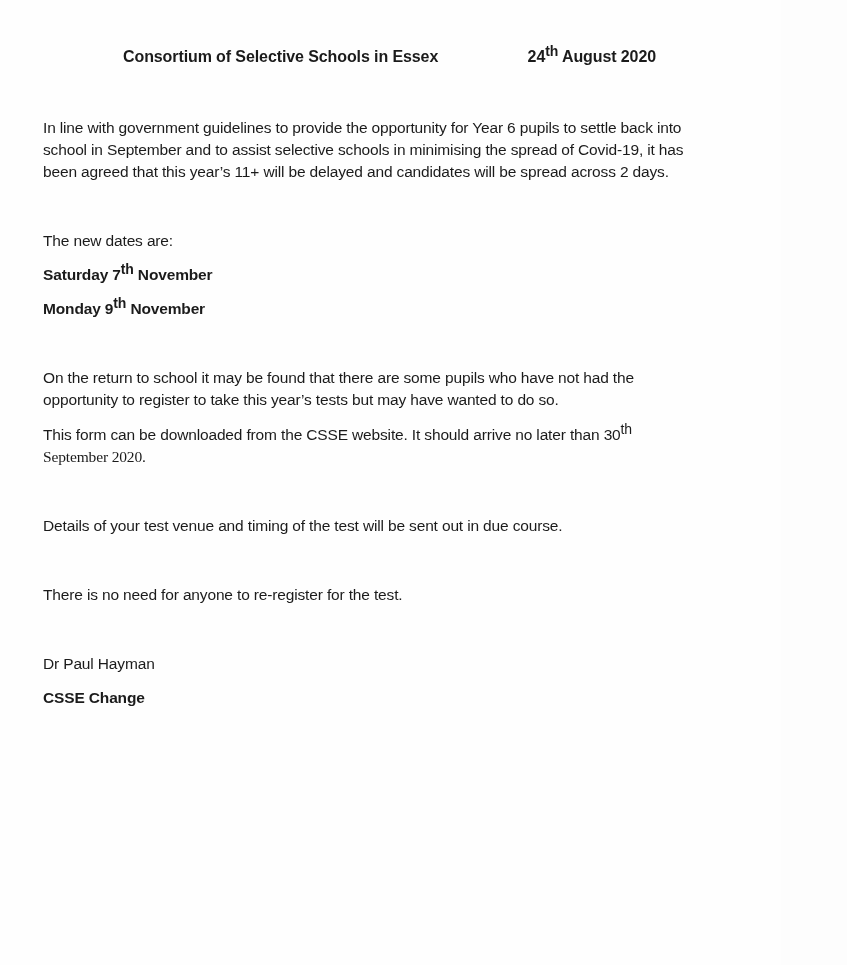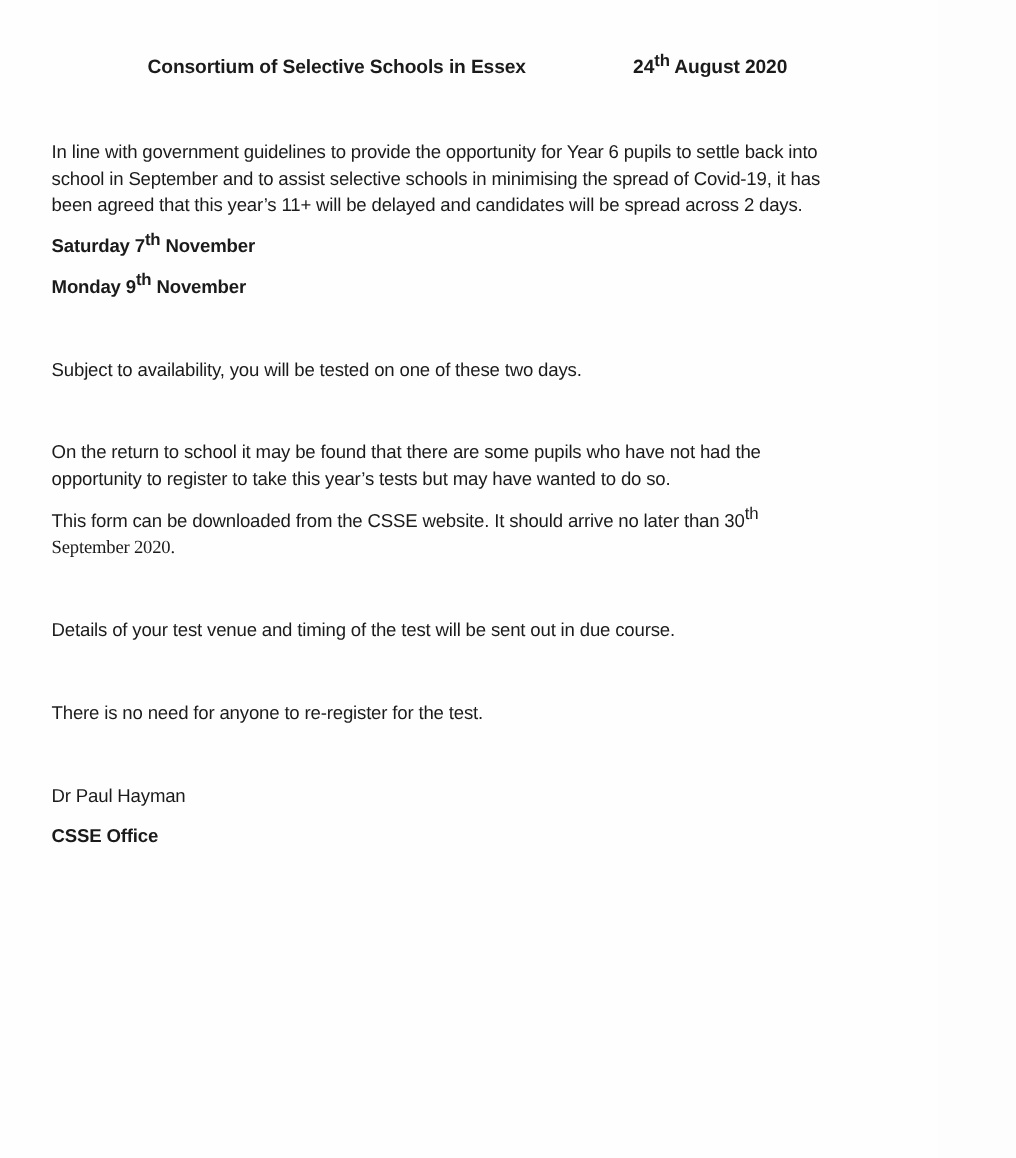--- a/index.html
+++ b/index.html
@@ -71,34 +71,34 @@
   <div class="header-row">
     <span class="org-name">Consortium of Selective Schools in Essex</span>
     <span class="header-date"><span>24</span><sup>th</sup><span> August 2020</span></span>
   </div>
 
 
   <p class="gap-xl">In line with government guidelines to provide the opportunity for Year 6 pupils to settle back into
 school in September and to assist selective schools in minimising the spread of Covid-19, it has
 been agreed that this year’s 11+ will be delayed and candidates will be spread across 2 days.</p>
 
+  <p class="gap-lg">The new dates are:</p>
 
   <p class="gap-sm bold-line"><span>Saturday 7</span><sup>th</sup><span> November</span></p>
 
   <p class="gap-sm bold-line"><span>Monday 9</span><sup>th</sup><span> November</span></p>
 
-  <p class="gap-lg">Subject to availability, you will be tested on one of these two days.</p>
 
   <p class="gap-lg">On the return to school it may be found that there are some pupils who have not had the
 opportunity to register to take this year’s tests but may have wanted to do so.</p>
 
 
   <p class="gap-xs"><span>This form can be downloaded from the CSSE website. It should arrive no later than 30</span><sup>th</sup><br><span class="serif">September 2020.</span></p>
 
   <p class="gap-lg">Details of your test venue and timing of the test will be sent out in due course.</p>
 
   <p class="gap-lg">There is no need for anyone to re-register for the test.</p>
 
   <p class="gap-lg">Dr Paul Hayman</p>
 
-  <p class="gap-sm bold-line">CSSE Office</p>
+  <p class="gap-sm bold-line">CSSE Change</p>
 
 </div>
 
 </body></html>

